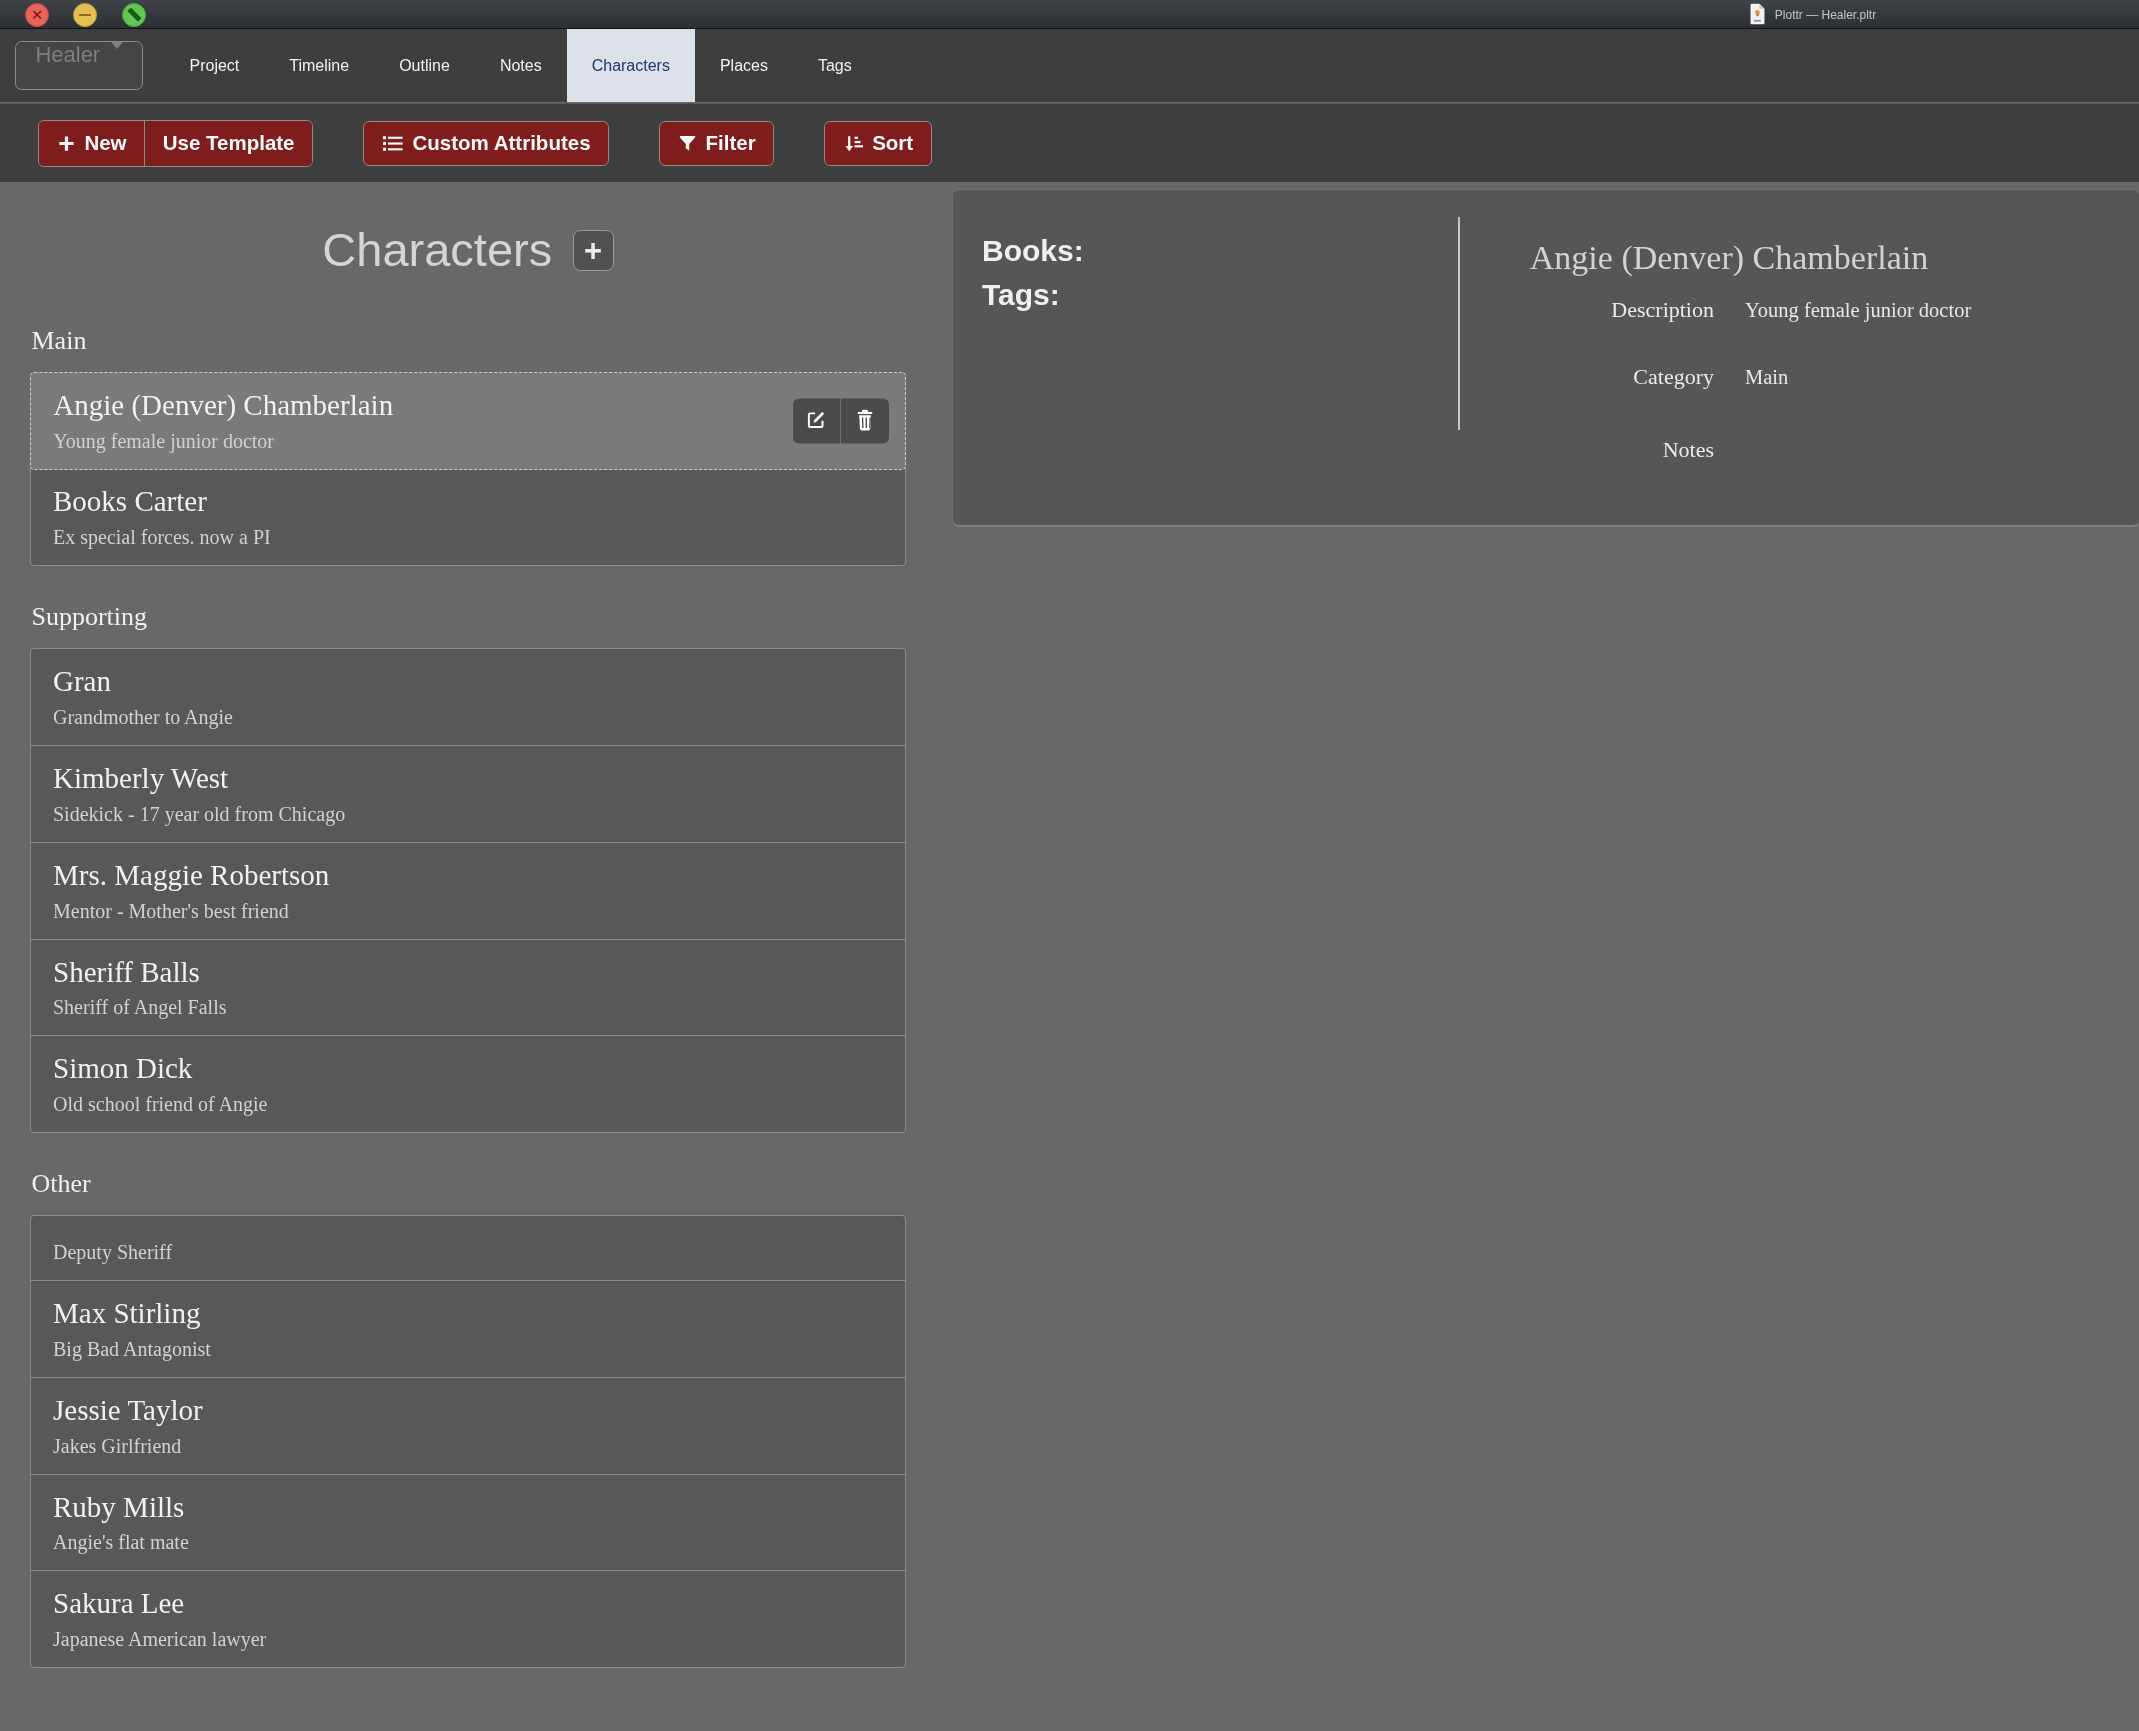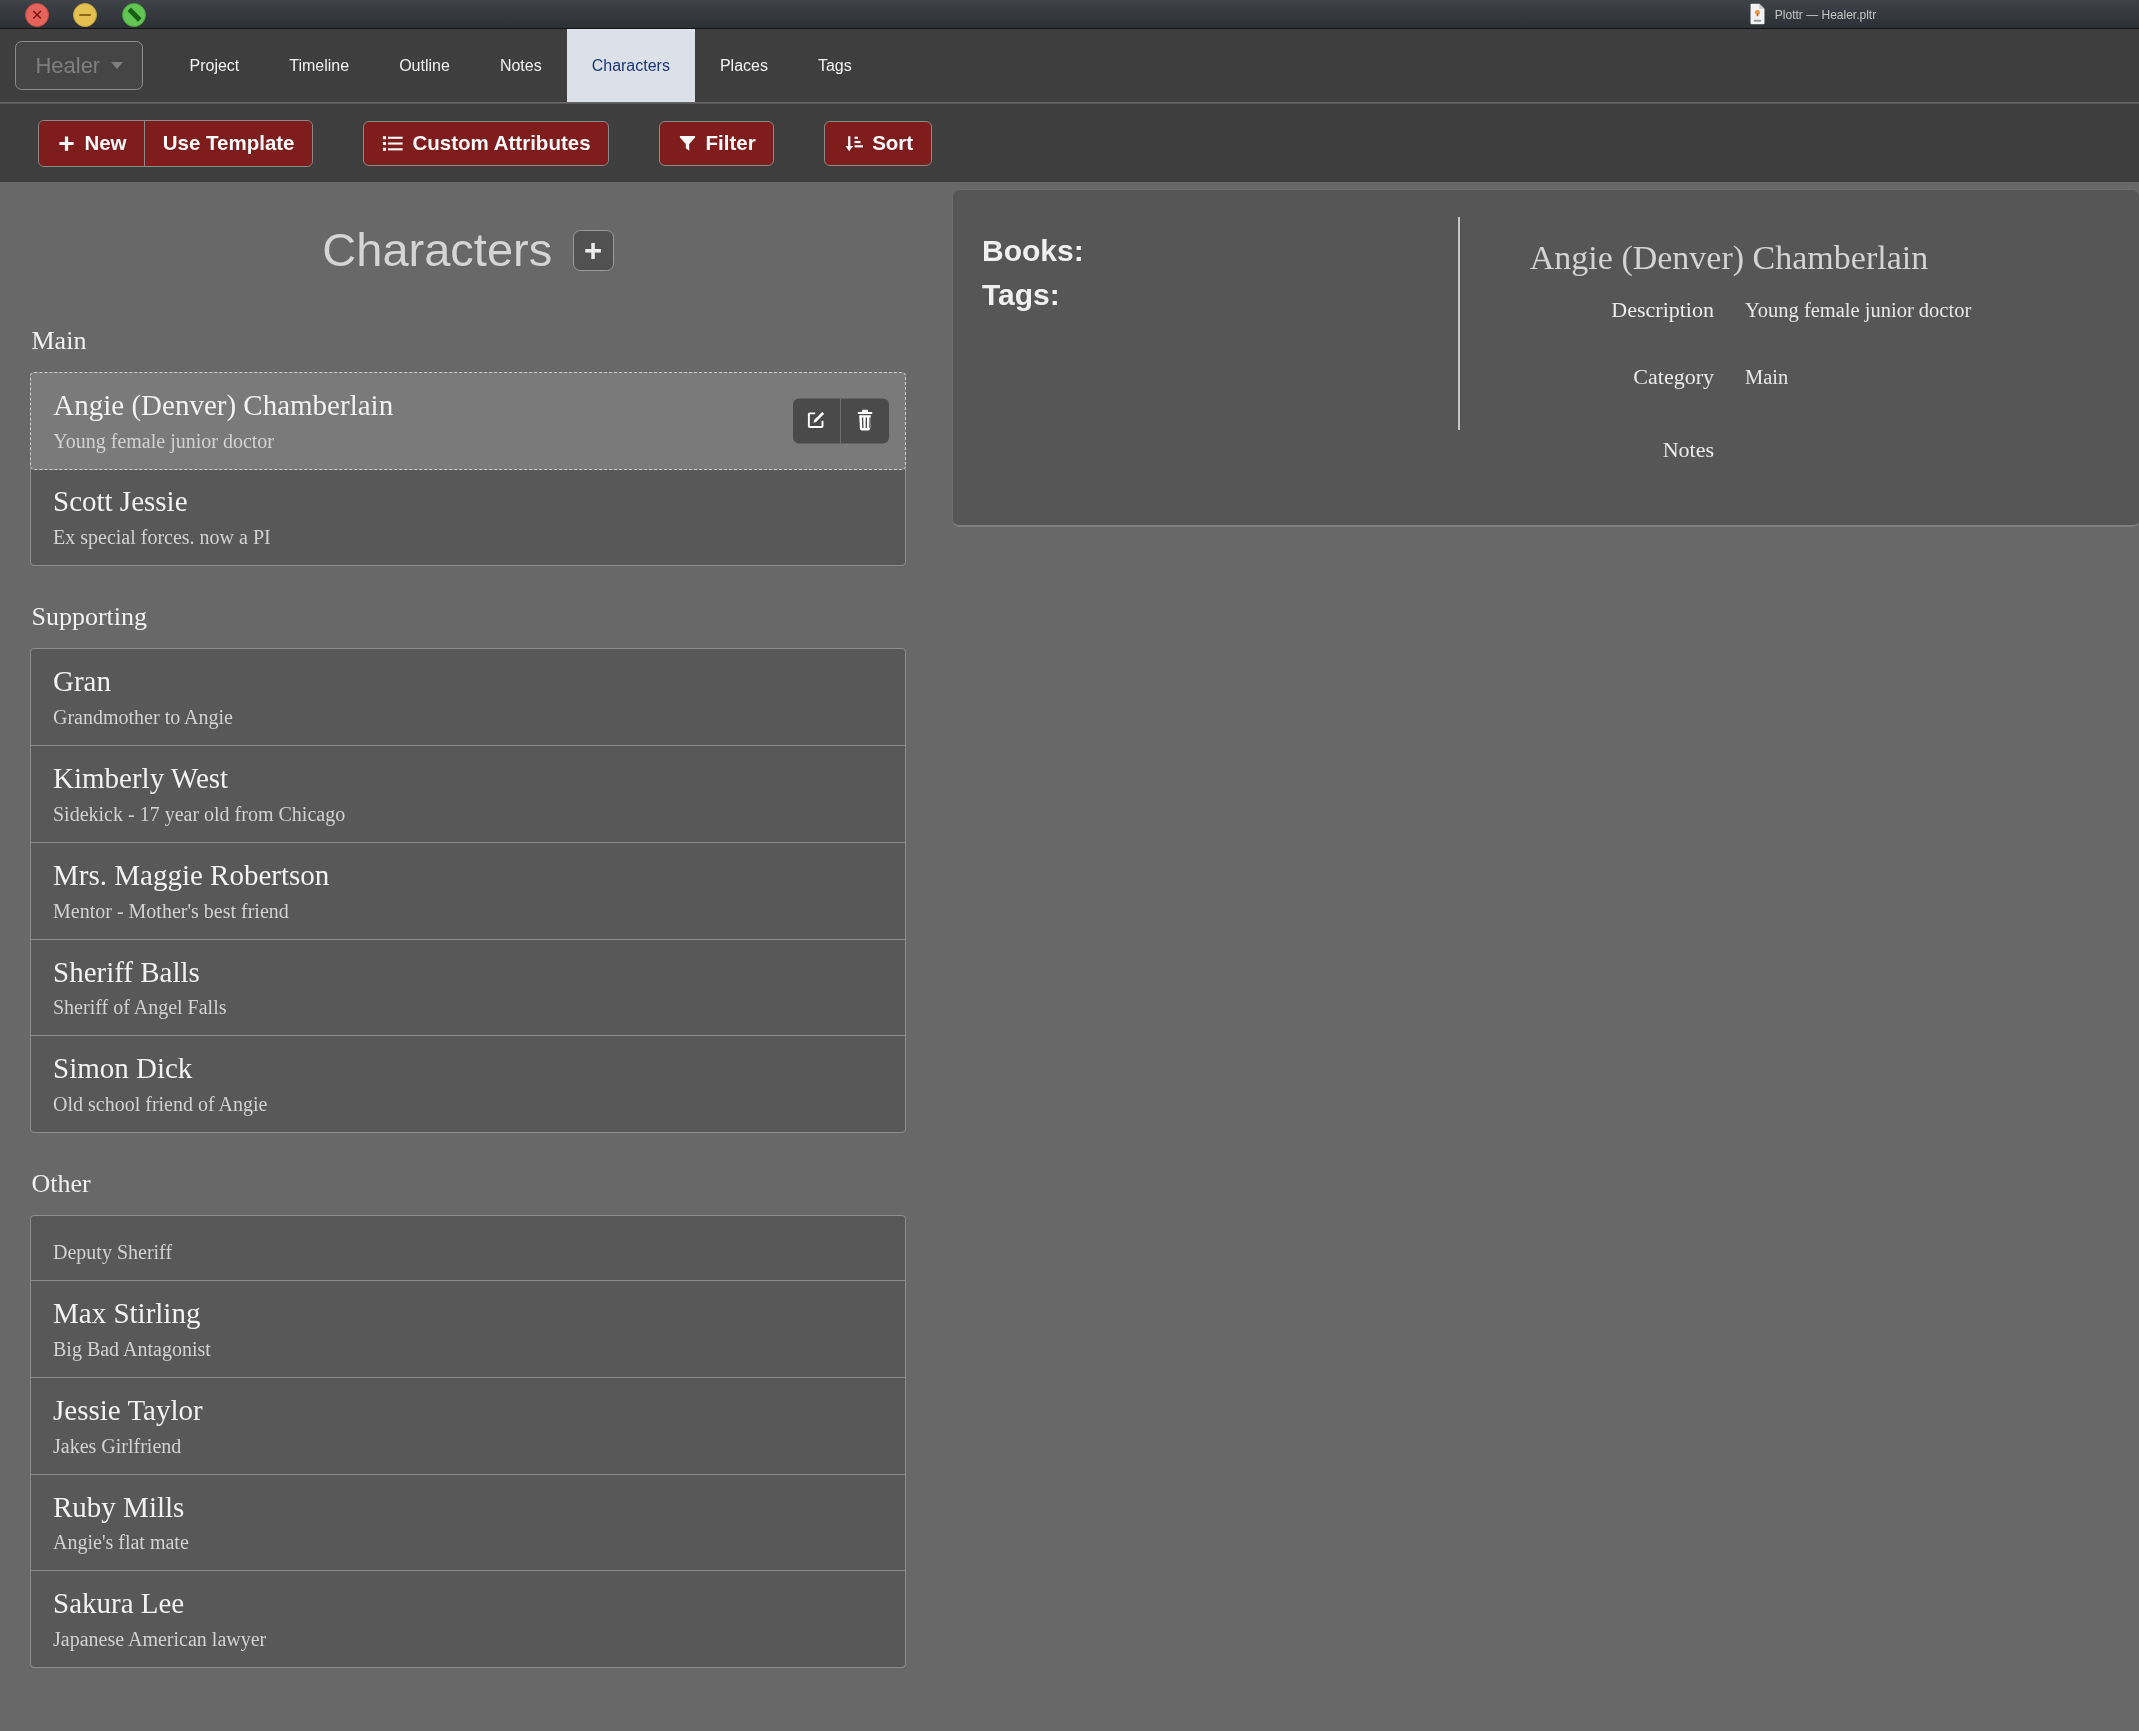--- a/index.html
+++ b/index.html
@@ -17,21 +17,21 @@
   .t-red .glyph{color:#7c100a;font-size:14.6px;font-weight:700;line-height:1;}
   .t-yellow .glyph{width:11.7px;height:2.2px;background:#8f6a14;border-radius:0.7px;}
   .t-green .glyph{width:14.6px;height:5.1px;background:#176012;border-radius:0.7px;transform:rotate(45deg);}
   .window-title{position:absolute;left:1749px;top:0;height:29px;display:flex;align-items:center;gap:8.8px;}
   .window-title .title-text{font-size:12px;color:#c6c6c6;white-space:nowrap;}
 
   
   .navbar{position:absolute;top:29px;left:0;width:100%;height:73px;background:#3e3e3e;
     display:flex;align-items:center;padding-left:15.4px;box-sizing:border-box;}
   .project-switcher{height:47px;padding:0 19px;border:1.5px solid #8d8d8d;border-radius:6.6px;
-    background:#454545;color:#7f7f7f;font-size:22px;display:flex;align-items:center;gap:10.3px;}
+    background:#454545;color:#7f7f7f;font-size:22px;display:flex;gap:10.3px;}
   .caret-down{width:0;height:0;border-left:6.6px solid transparent;border-right:6.6px solid transparent;
     border-top:7.3px solid #7f7f7f;}
   .nav-tabs{display:flex;align-self:stretch;margin-left:22px;}
   .tab{padding:0 25px;line-height:73px;font-size:16px;color:#f2f2f2;cursor:default;white-space:nowrap;}
   .tab.active{background:#dce0e9;color:#1c3775;}
 
   
   .toolbar{position:absolute;top:103px;left:0;width:100%;height:79px;background:#3e3e3e;
     border-top:1.5px solid #585858;box-sizing:border-box;display:flex;align-items:center;
     padding-left:38px;gap:50px;}
@@ -200,21 +200,21 @@
                 </button>
                 <button class="icon-btn">
                   <span><svg width="22" height="23.4" viewBox="0 0 24 26">
                       <path d="M9.2 1.5h5.6l.8 2.3H20v2.2H4V3.8h4.4z" fill="#fff"></path>
                       <path d="M5.5 7.5h13l-.9 15.1a1.9 1.9 0 0 1-1.9 1.8H8.3a1.9 1.9 0 0 1-1.9-1.8L5.5 7.5zm3 2.5l.4 11.8h1.5L10 10H8.5zm4.2 0v11.8h1.5V10h-1.5zm4.3 0l-.4 11.8h1.5l.4-11.8H17z" fill="#fff"></path>
                     </svg></span>
                 </button>
               </div>
             </div>
             <div class="card">
-              <div class="card-name">Scott Jessie</div>
+              <div class="card-name">Books Carter</div>
               <div class="card-desc">Ex special forces. now a PI</div>
             </div>
           </div>
           <div class="section-header">Supporting</div>
           <div class="card-group">
             <div class="card">
               <div class="card-name">Gran</div>
               <div class="card-desc">Grandmother to Angie</div>
             </div>
             <div class="card">

